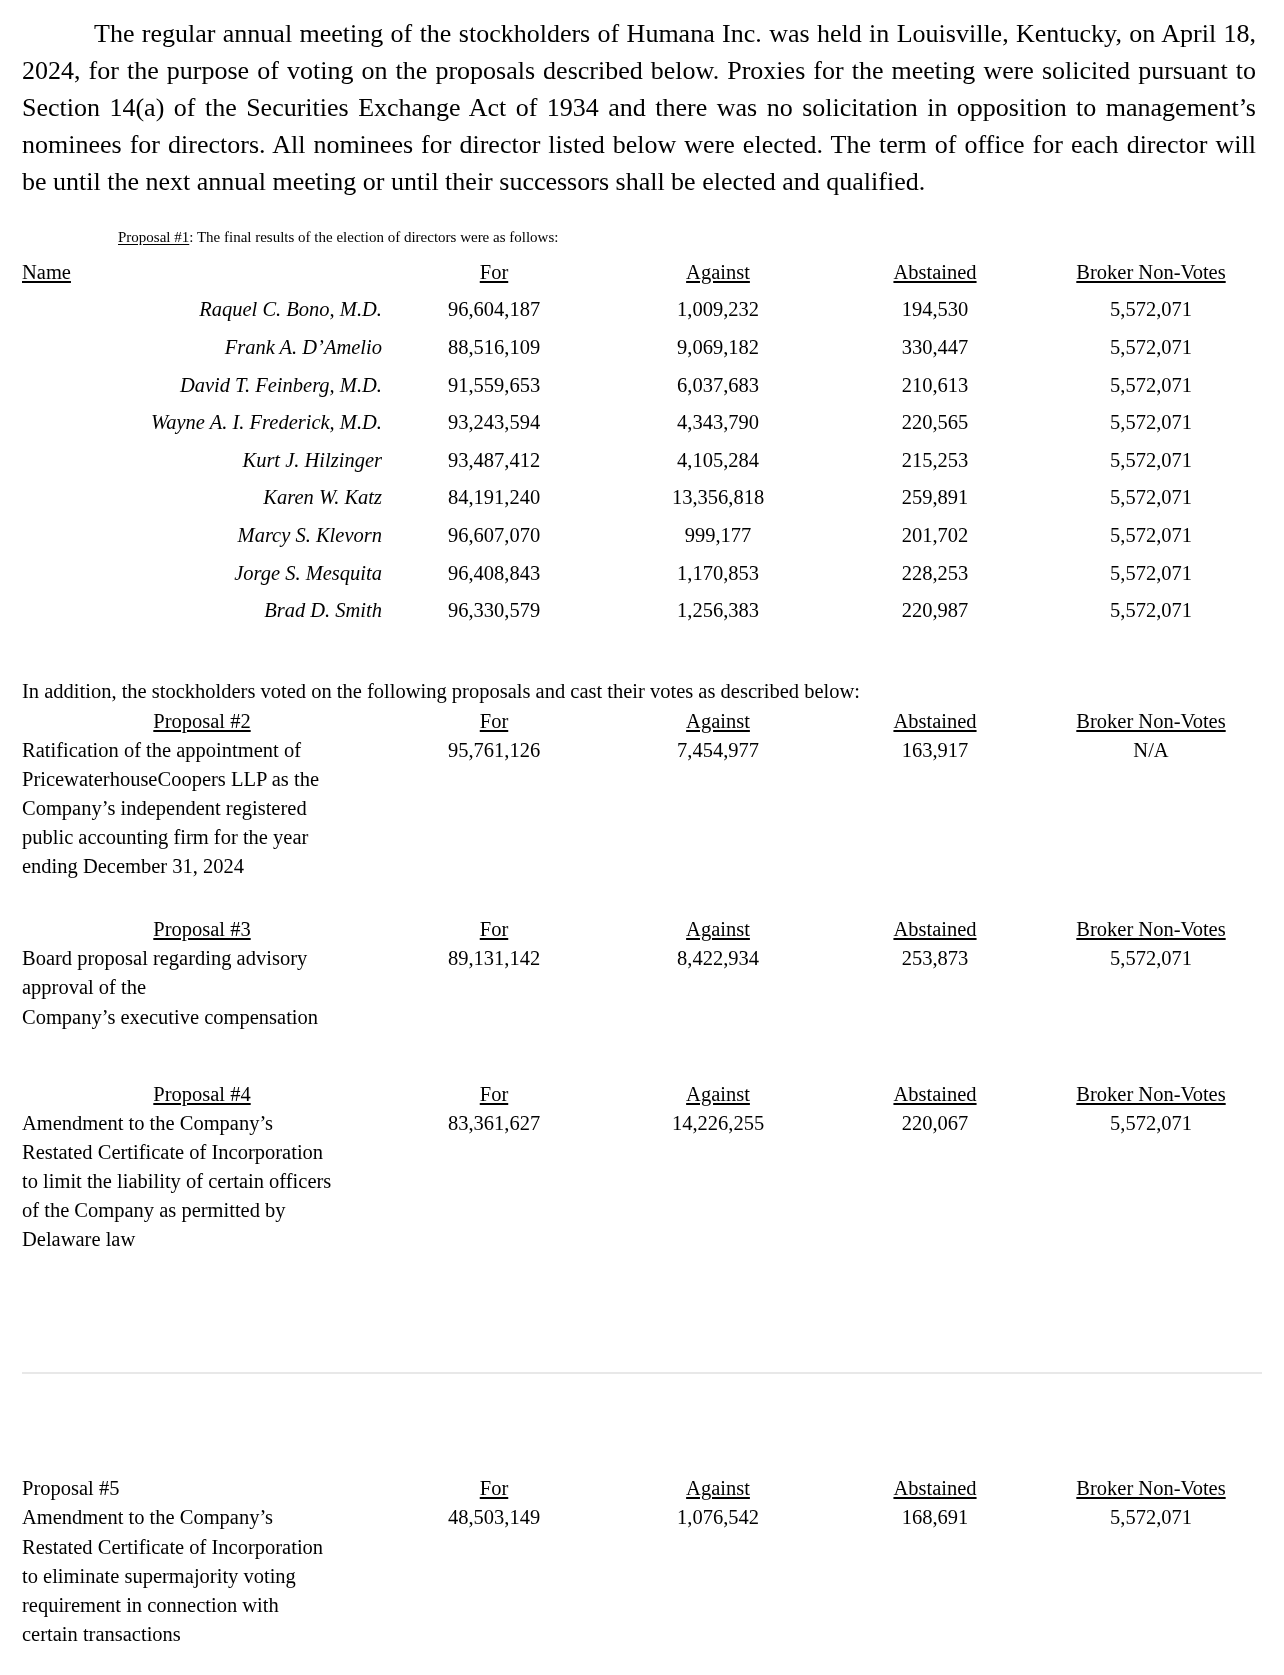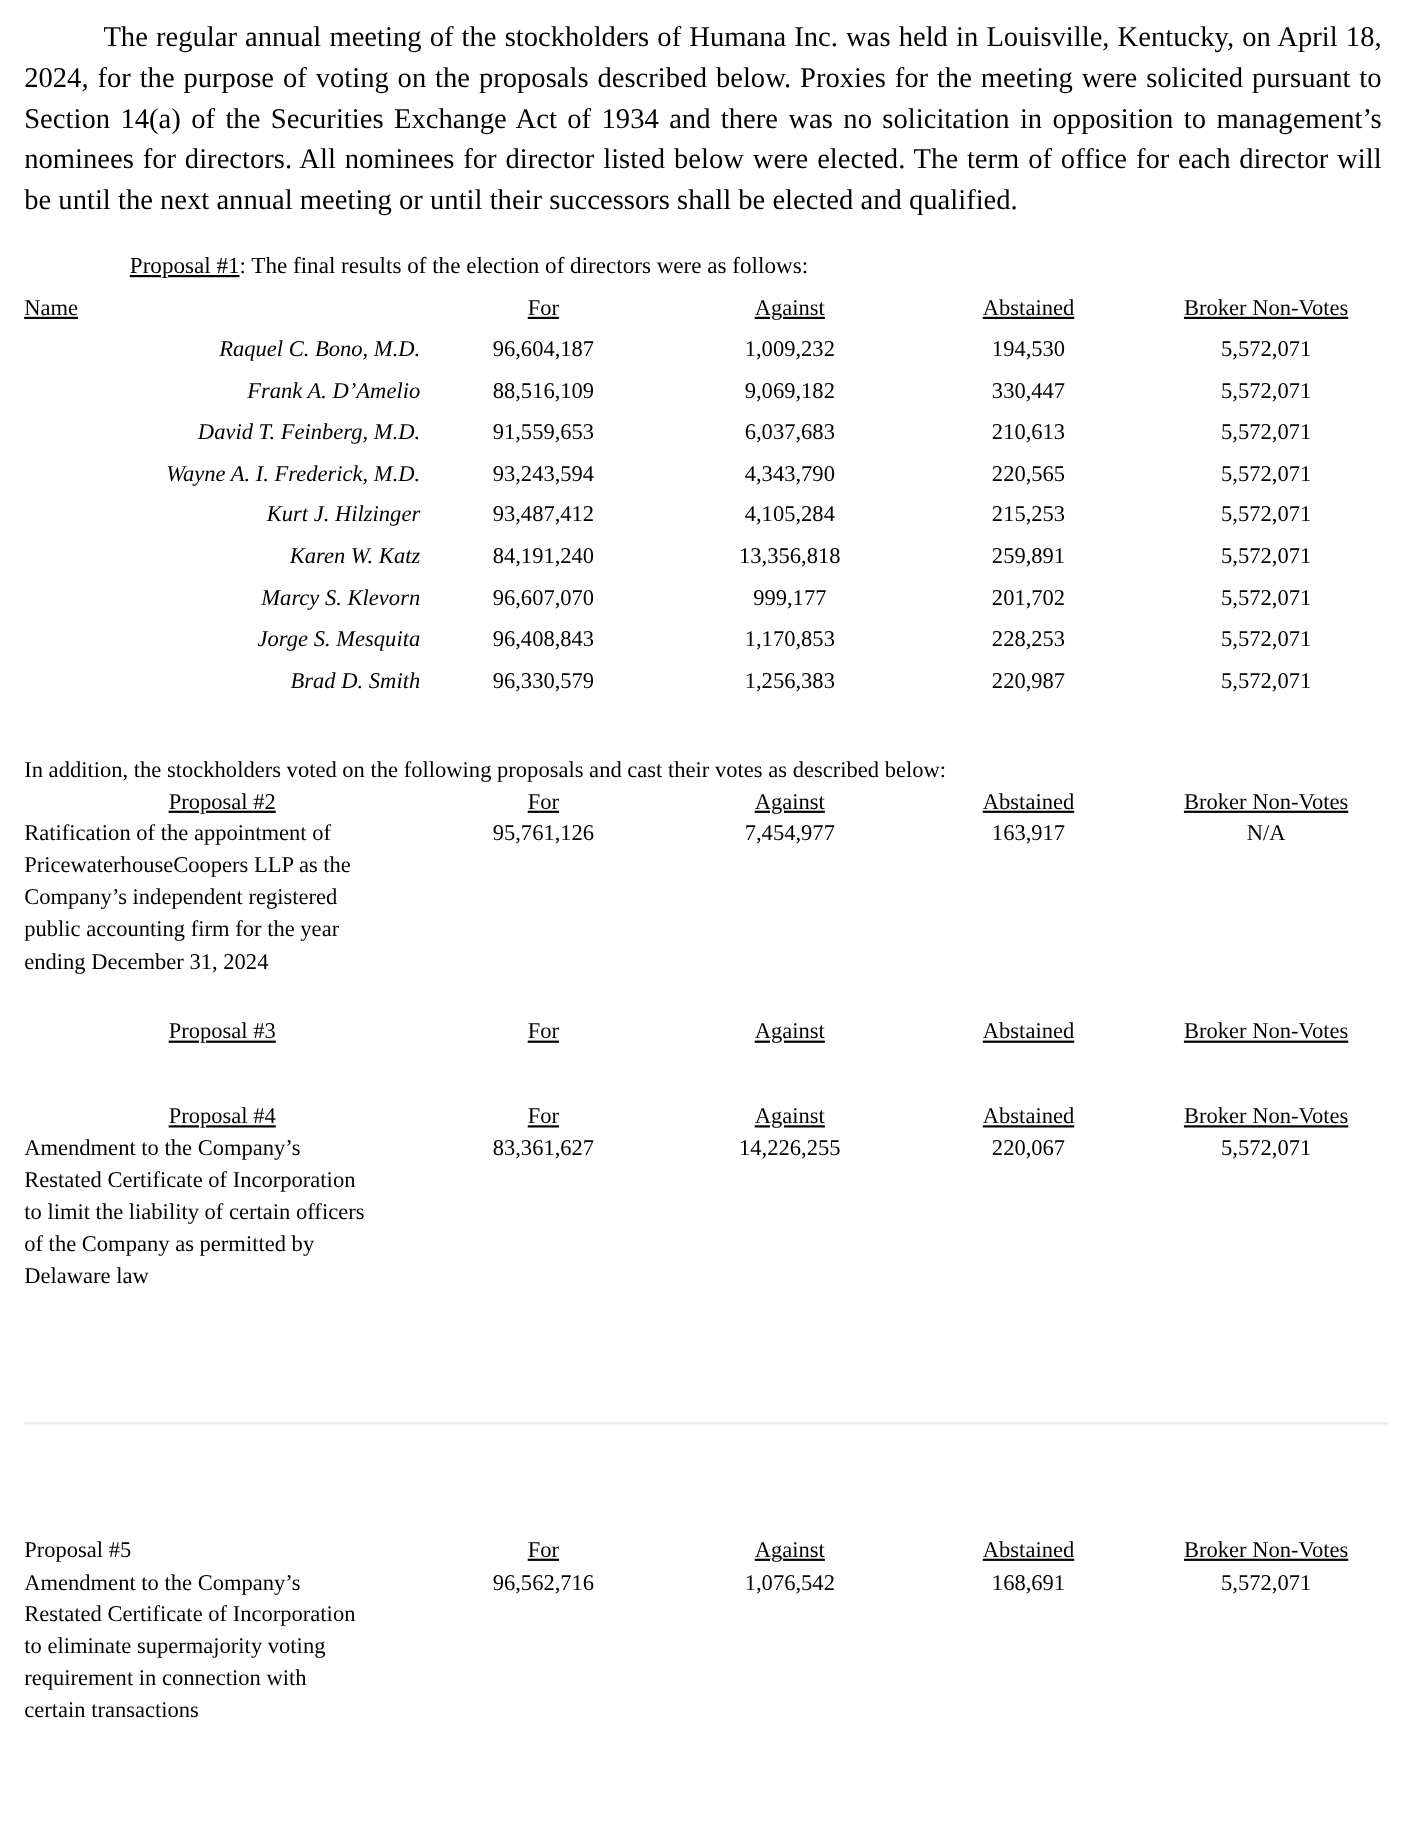--- a/index.html
+++ b/index.html
@@ -30,21 +30,21 @@
     font-size: 26px;
     line-height: 1.42;
     text-align: justify;
     text-indent: 72px;
     margin: 0 6px 0 0;
     padding-top: 4px;
   }
 
   
   .p1-lead {
-    font-size: 21px;
+    font-size: 15px;
     line-height: 1.42;
     margin: 26px 0 0 0;
     padding-left: 96px;
   }
   .u { text-decoration: underline; text-underline-offset: 2px; }
 
   
   table.votes {
     width: 100%;
     border-collapse: collapse;
@@ -241,20 +241,31 @@
             <col class="c-bnv">
           </colgroup>
         <tbody>
           <tr class="hdr">
             <td class="prop-title-ctr"><span class="u">Proposal #3</span></td>
             <td class="ctr"><span class="u">For</span></td>
             <td class="ctr"><span class="u">Against</span></td>
             <td class="ctr"><span class="u">Abstained</span></td>
             <td class="ctr"><span class="u">Broker Non-Votes</span></td>
           </tr>
+          <tr>
+            <td class="desc-cell">
+              <div class="desc-line">Board proposal regarding advisory</div>
+              <div class="desc-line">approval of the</div>
+              <div class="desc-line">Company’s executive compensation</div>
+            </td>
+            <td class="num desc-cell">89,131,142</td>
+            <td class="num desc-cell">8,422,934</td>
+            <td class="num desc-cell">253,873</td>
+            <td class="num desc-cell">5,572,071</td>
+          </tr>
         </tbody>
       </table>
     </div>
 
     <div class="spacer-48"></div>
 
     <div class="prop-block">
       <table class="votes">
         <colgroup>
             <col class="c-name">
@@ -314,21 +325,21 @@
             <td class="ctr"><span class="u">Broker Non-Votes</span></td>
           </tr>
           <tr>
             <td class="desc-cell">
               <div class="desc-line">Amendment to the Company’s</div>
               <div class="desc-line">Restated Certificate of Incorporation</div>
               <div class="desc-line">to eliminate supermajority voting</div>
               <div class="desc-line">requirement in connection with</div>
               <div class="desc-line">certain transactions</div>
             </td>
-            <td class="num desc-cell">96,562,716</td>
+            <td class="num desc-cell">48,503,149</td>
             <td class="num desc-cell">1,076,542</td>
             <td class="num desc-cell">168,691</td>
             <td class="num desc-cell">5,572,071</td>
           </tr>
         </tbody>
       </table>
     </div>
 
     <div class="spacer-48"></div>
 

